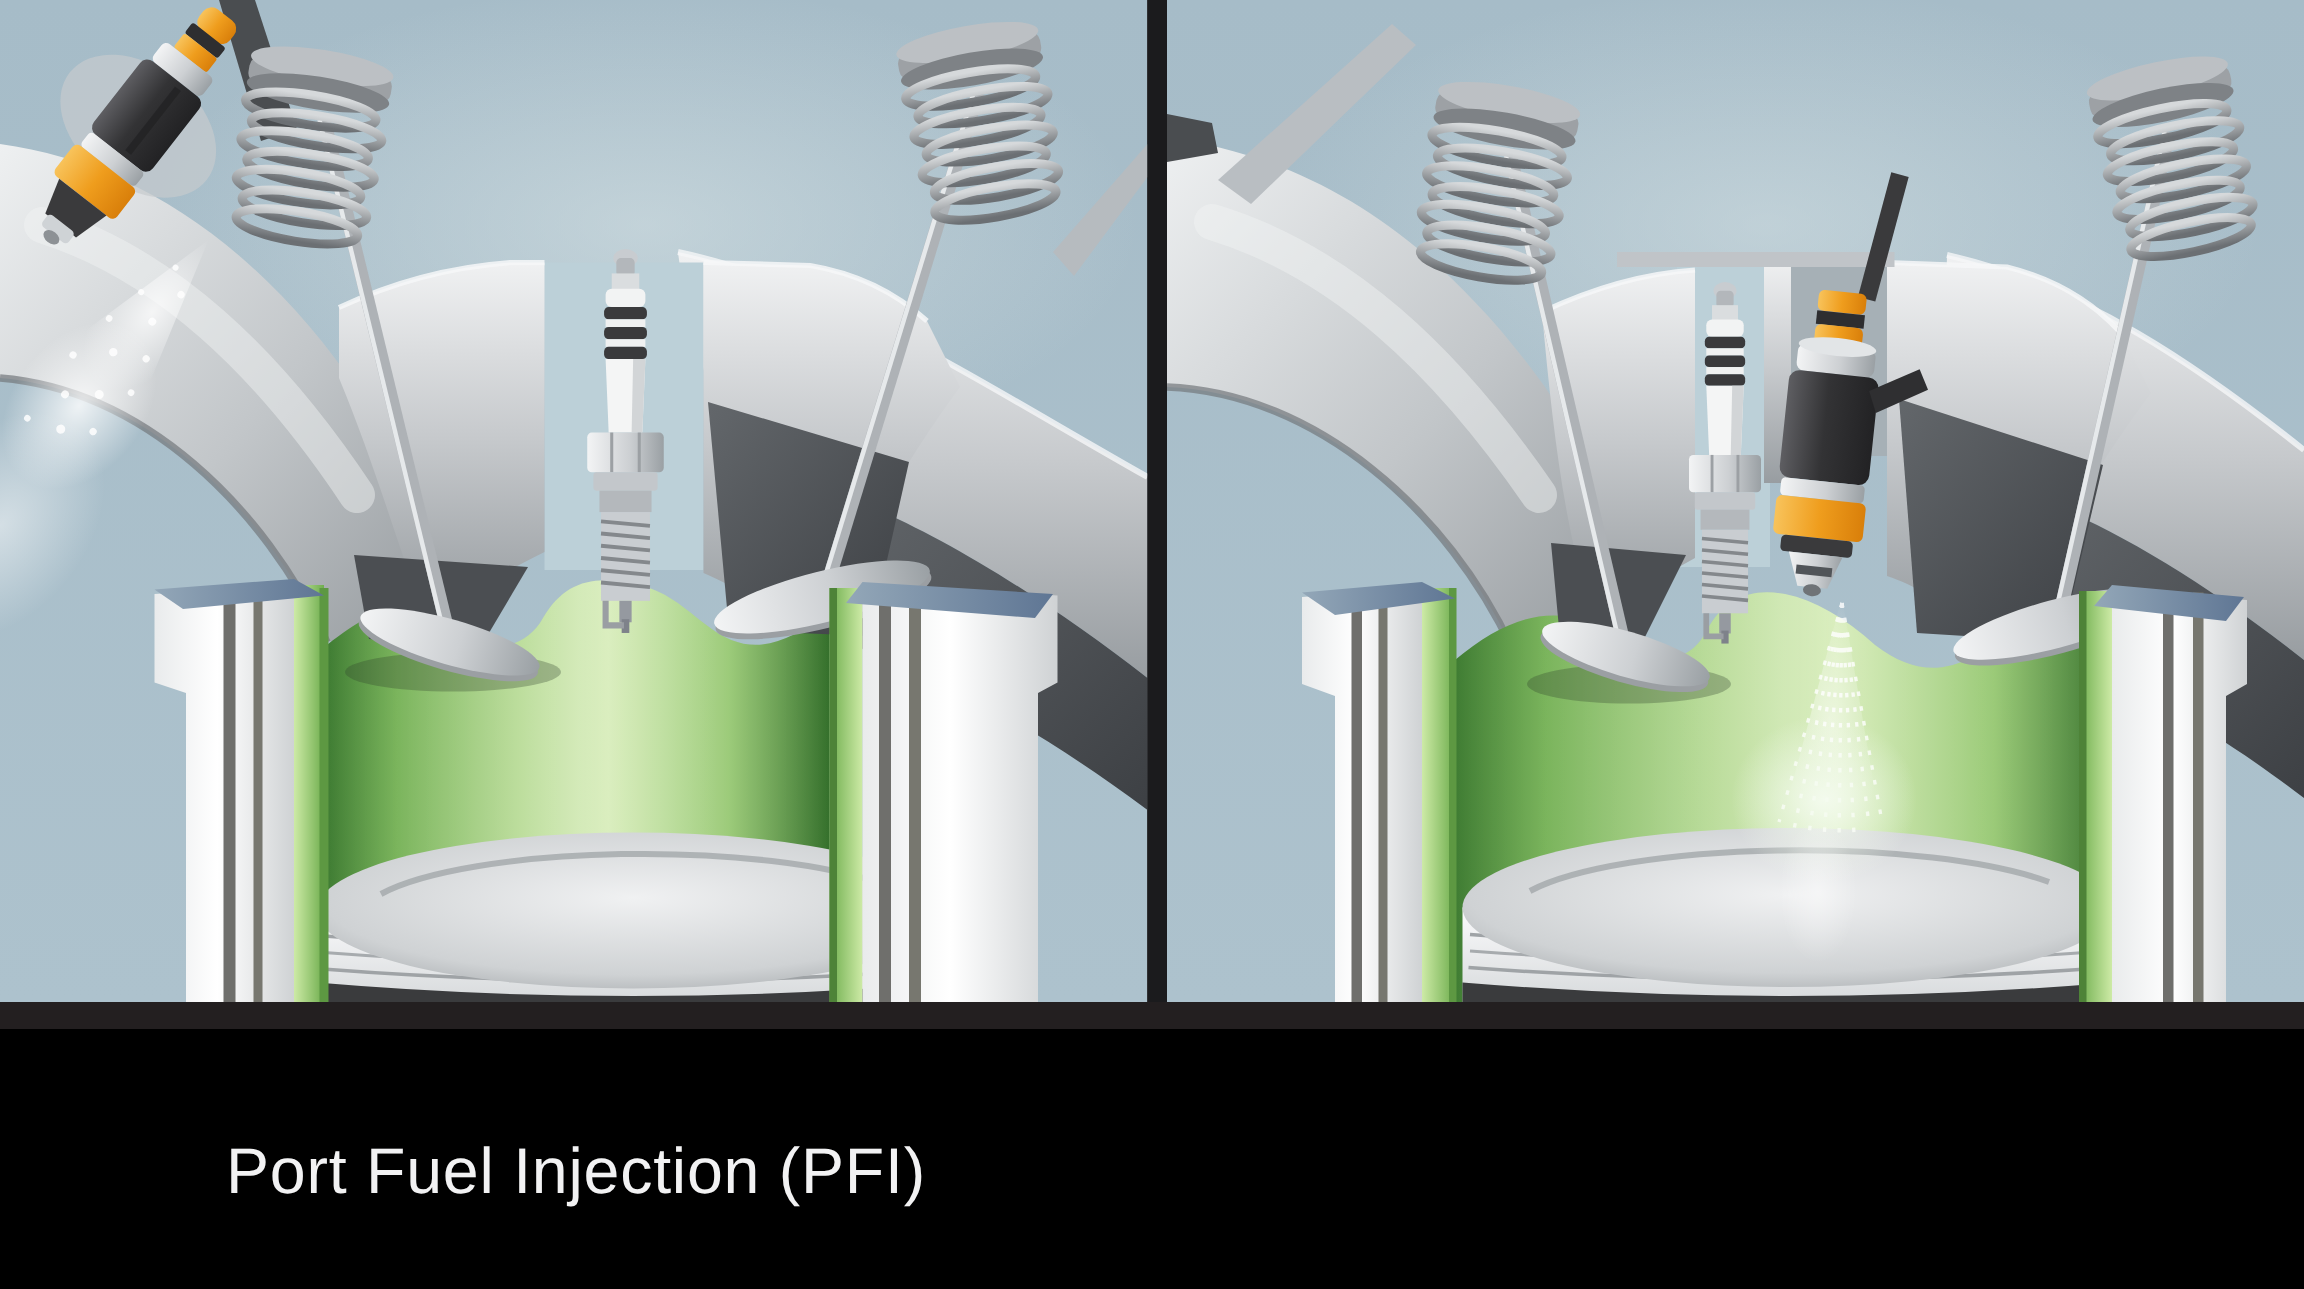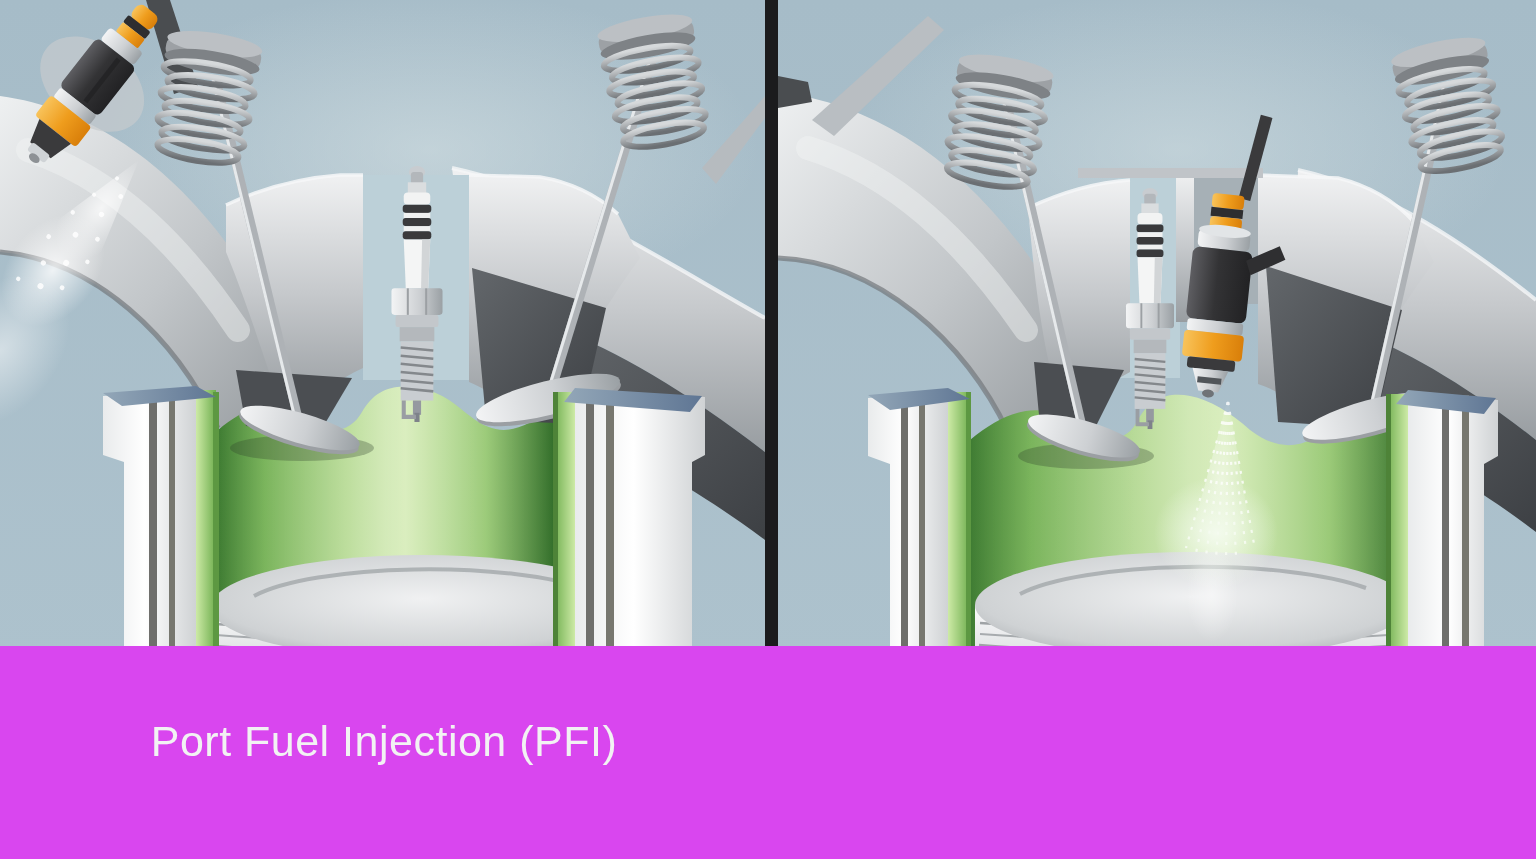--- a/index.html
+++ b/index.html
@@ -1,21 +1,21 @@
 <!DOCTYPE html>
 <html><head>
 <meta charset="utf-8">
 <style>
   html,body{margin:0;padding:0;background:#231f20;}
   .stage{position:relative;width:1536px;height:859px;overflow:hidden;background:#231f20;
          font-family:"Liberation Sans", sans-serif;}
   .art{position:absolute;top:0;left:0;width:1536px;height:668px;display:flex;}
   .panel{flex:0 0 auto;height:668px;}
   .divider{flex:0 0 auto;width:13px;height:668px;background:#1b1b1d;}
-  .caption-bar{position:absolute;left:0;bottom:0;width:1536px;height:213px;background:#d946ef;display:flex;}
+  .caption-bar{position:absolute;left:0;bottom:0;width:1536px;height:173px;background:#000000;display:flex;}
   .caption-cell{width:768px;height:191px;display:flex;align-items:center;justify-content:center;}
   .caption-text{color:#f2f2f3;font-size:43px;letter-spacing:.5px;font-weight:400;}
   svg{display:block;}
 </style>
 </head>
 <body>
 
 <div class="stage">
   <div class="art">
 

